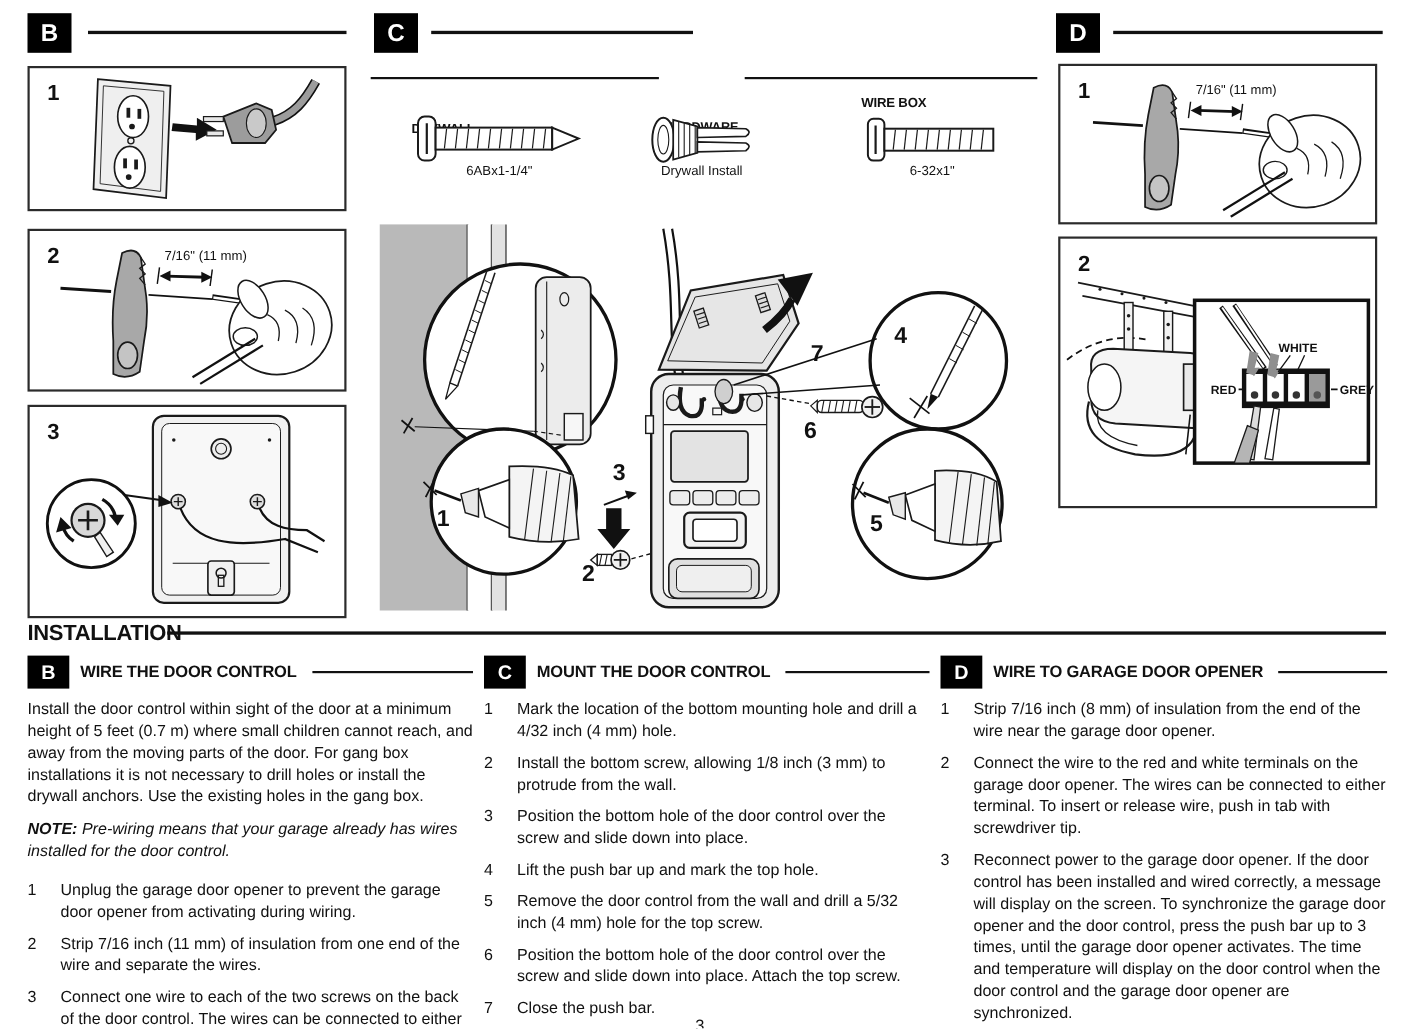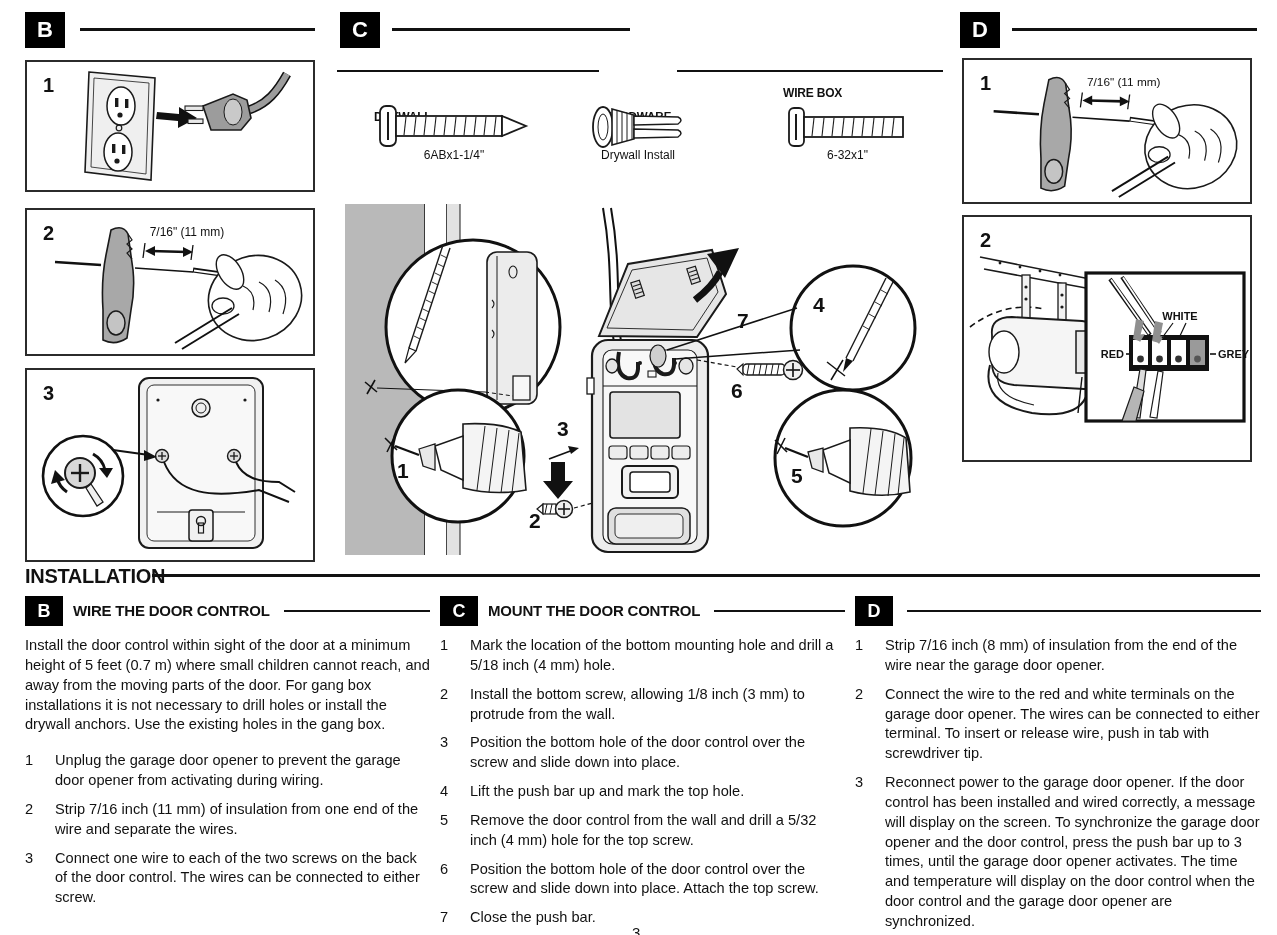--- a/index.html
+++ b/index.html
@@ -511,20 +511,21 @@
   <div class="install-title" style="left:25px;top:565px;">INSTALLATION</div>
   <div class="rule" style="left:152px;top:574px;width:1108px;height:3px;"></div>
 
   <div class="col" style="left:25px;top:596px;width:405px;">
     <div class="col-header">
       <div class="box">B</div>
       <div class="title">WIRE THE DOOR CONTROL</div>
       <div class="hline"></div>
     </div>
     <p>Install the door control within sight of the door at a minimum height of 5 feet (0.7 m) where small children cannot reach, and away from the moving parts of the door. For gang box installations it is not necessary to drill holes or install the drywall anchors. Use the existing holes in the gang box.</p>
+    <p class="note"><b>NOTE:</b> <span>Pre-wiring means that your garage already has wires installed for the door control.</span></p>
     <div class="steps">
       <div class="step">
           <span class="n">1</span>
           <span class="t">Unplug the garage door opener to prevent the garage door opener from activating during wiring.</span>
         </div>
       <div class="step">
           <span class="n">2</span>
           <span class="t">Strip 7/16 inch (11 mm) of insulation from one end of the wire and separate the wires.</span>
         </div>
       <div class="step">
@@ -537,21 +538,21 @@
 
   <div class="col" style="left:440px;top:596px;width:405px;">
     <div class="col-header">
       <div class="box">C</div>
       <div class="title">MOUNT THE DOOR CONTROL</div>
       <div class="hline"></div>
     </div>
     <div class="steps" style="margin-top:10px;">
       <div class="step">
           <span class="n">1</span>
-          <span class="t">Mark the location of the bottom mounting hole and drill a 5/18 inch (4 mm) hole.</span>
+          <span class="t">Mark the location of the bottom mounting hole and drill a 4/32 inch (4 mm) hole.</span>
         </div>
       <div class="step">
           <span class="n">2</span>
           <span class="t">Install the bottom screw, allowing 1/8 inch (3 mm) to protrude from the wall.</span>
         </div>
       <div class="step">
           <span class="n">3</span>
           <span class="t">Position the bottom hole of the door control over the screw and slide down into place.</span>
         </div>
       <div class="step">
@@ -569,20 +570,21 @@
       <div class="step">
           <span class="n">7</span>
           <span class="t">Close the push bar.</span>
         </div>
     </div>
   </div>
 
   <div class="col" style="left:855px;top:596px;width:406px;">
     <div class="col-header">
       <div class="box">D</div>
+      <div class="title">WIRE TO GARAGE DOOR OPENER</div>
       <div class="hline"></div>
     </div>
     <div class="steps" style="margin-top:10px;">
       <div class="step">
           <span class="n">1</span>
           <span class="t">Strip 7/16 inch (8 mm) of insulation from the end of the wire near the garage door opener.</span>
         </div>
       <div class="step">
           <span class="n">2</span>
           <span class="t">Connect the wire to the red and white terminals on the garage door opener. The wires can be connected to either terminal. To insert or release wire, push in tab with screwdriver tip.</span>

